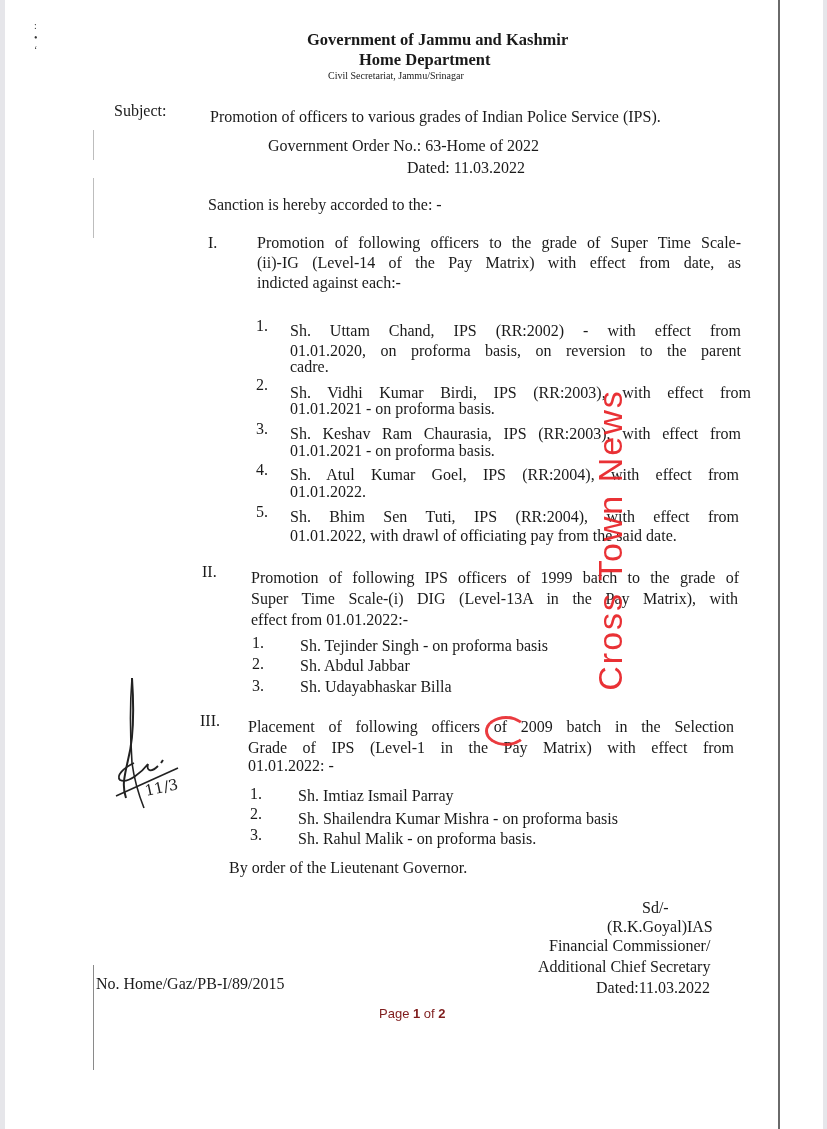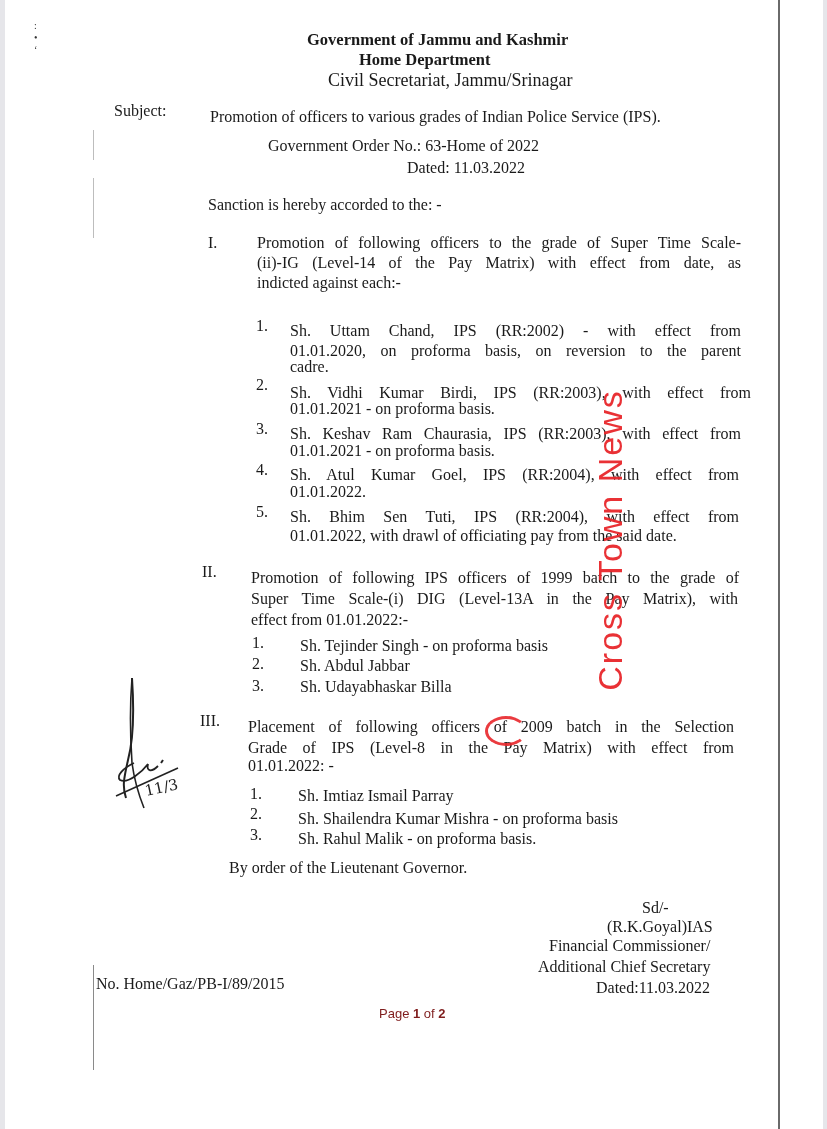--- a/index.html
+++ b/index.html
@@ -9,21 +9,21 @@
     font-family:"Liberation Serif", "DejaVu Serif", serif;
     color:#1a1a1a;
   }
   .frame-left { position:absolute; left:0; top:0; width:5px; height:1129px; background:#e6e6ea; }
   .frame-right { position:absolute; right:0; top:0; width:4px; height:1129px; background:#e6e6ea; }
   .rule-right { position:absolute; left:778px; top:0; width:2px; height:1129px; background:#6a6a6a; }
   .margin-dash { position:absolute; left:93px; width:1px; background:#bdbdbd; }
   .specks { position:absolute; left:34px; top:20px; font-size:10px; line-height:12px; color:#333; }
   .abs { position:absolute; white-space:nowrap; }
   .hdr { font-weight:bold; font-size:16.5px; }
-  .sub { font-size:18px; }
+  .sub { font-size:10px; }
   .b { font-weight:normal; }
   .t { font-size:16px; }
   .just { text-align:justify; text-align-last:justify; white-space:normal; }
   .num { position:absolute; font-size:16px; }
   .pg { font-family:"Liberation Sans", "DejaVu Sans", sans-serif; font-size:13px; color:#7f1d1d; }
   .wm {
     position:absolute; left:610px; top:540px;
     transform:translate(-50%,-50%) rotate(-90deg);
     color:#e8262b; font-family:"Liberation Sans", "DejaVu Sans", sans-serif;
     font-size:34px; letter-spacing:2px; white-space:nowrap; opacity:0.95;
@@ -87,21 +87,21 @@
 
 <div class="num" style="left:252px;top:634px;">1.</div>
 <div class="abs t" style="left:300px;top:637px;">Sh. Tejinder Singh - on proforma basis</div>
 <div class="num" style="left:252px;top:655px;">2.</div>
 <div class="abs t" style="left:300px;top:657px;">Sh. Abdul Jabbar</div>
 <div class="num" style="left:252px;top:677px;">3.</div>
 <div class="abs t" style="left:300px;top:678px;">Sh. Udayabhaskar Billa</div>
 
 <div class="num" style="left:200px;top:712px;">III.</div>
 <div class="abs t just" style="left:248px;top:718px;width:486px;">Placement of following officers of 2009 batch in the Selection</div>
-<div class="abs t just" style="left:248px;top:739px;width:486px;">Grade of IPS (Level-8 in the Pay Matrix) with effect from</div>
+<div class="abs t just" style="left:248px;top:739px;width:486px;">Grade of IPS (Level-1 in the Pay Matrix) with effect from</div>
 <div class="abs t" style="left:248px;top:757px;">01.01.2022: -</div>
 
 <div class="num" style="left:250px;top:785px;">1.</div>
 <div class="abs t" style="left:298px;top:787px;">Sh. Imtiaz Ismail Parray</div>
 <div class="num" style="left:250px;top:805px;">2.</div>
 <div class="abs t" style="left:298px;top:810px;">Sh. Shailendra Kumar Mishra - on proforma basis</div>
 <div class="num" style="left:250px;top:826px;">3.</div>
 <div class="abs t" style="left:298px;top:830px;">Sh. Rahul Malik - on proforma basis.</div>
 
 <div class="abs t b" style="left:229px;top:859px;">By order of the Lieutenant Governor.</div>

